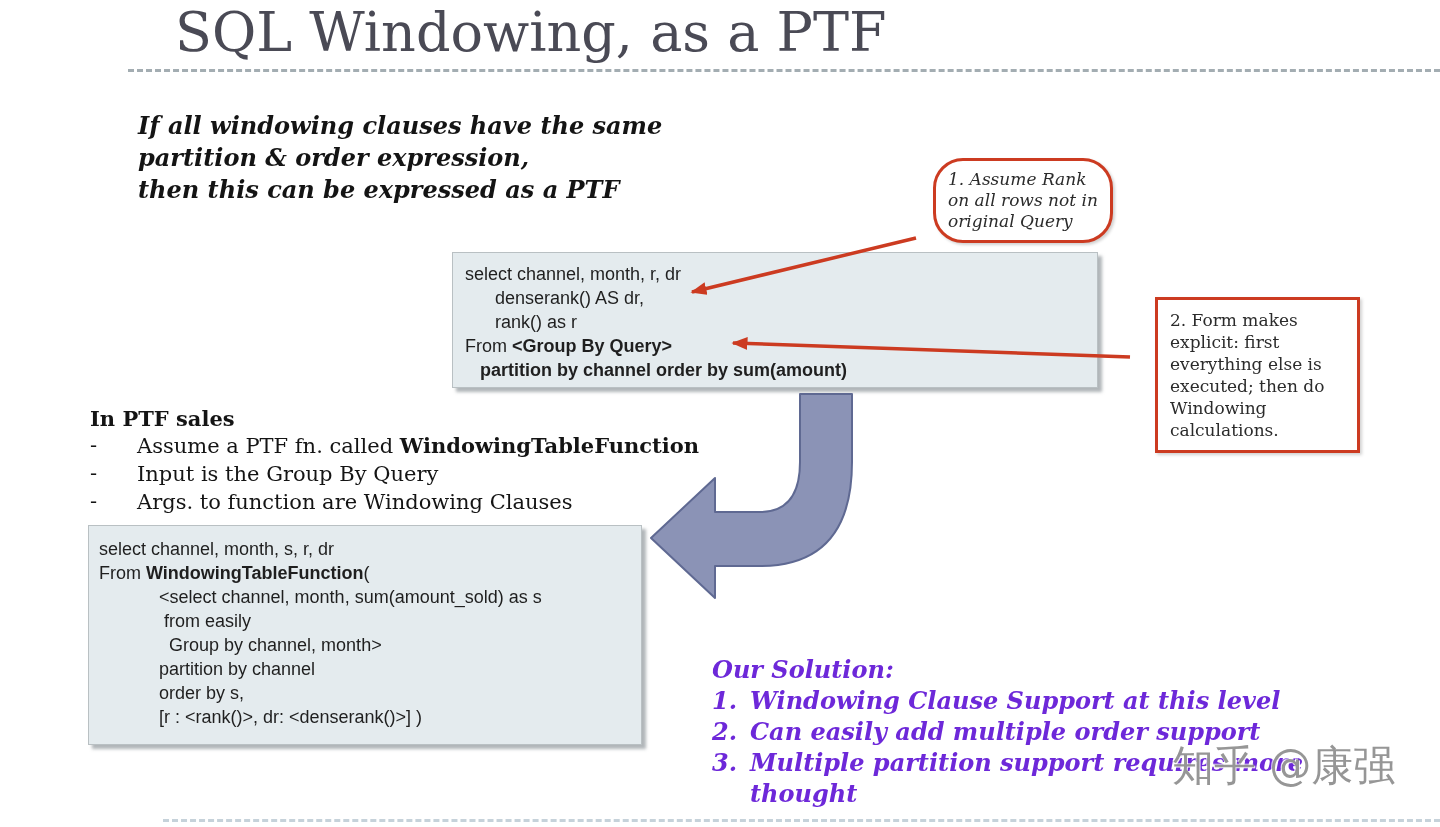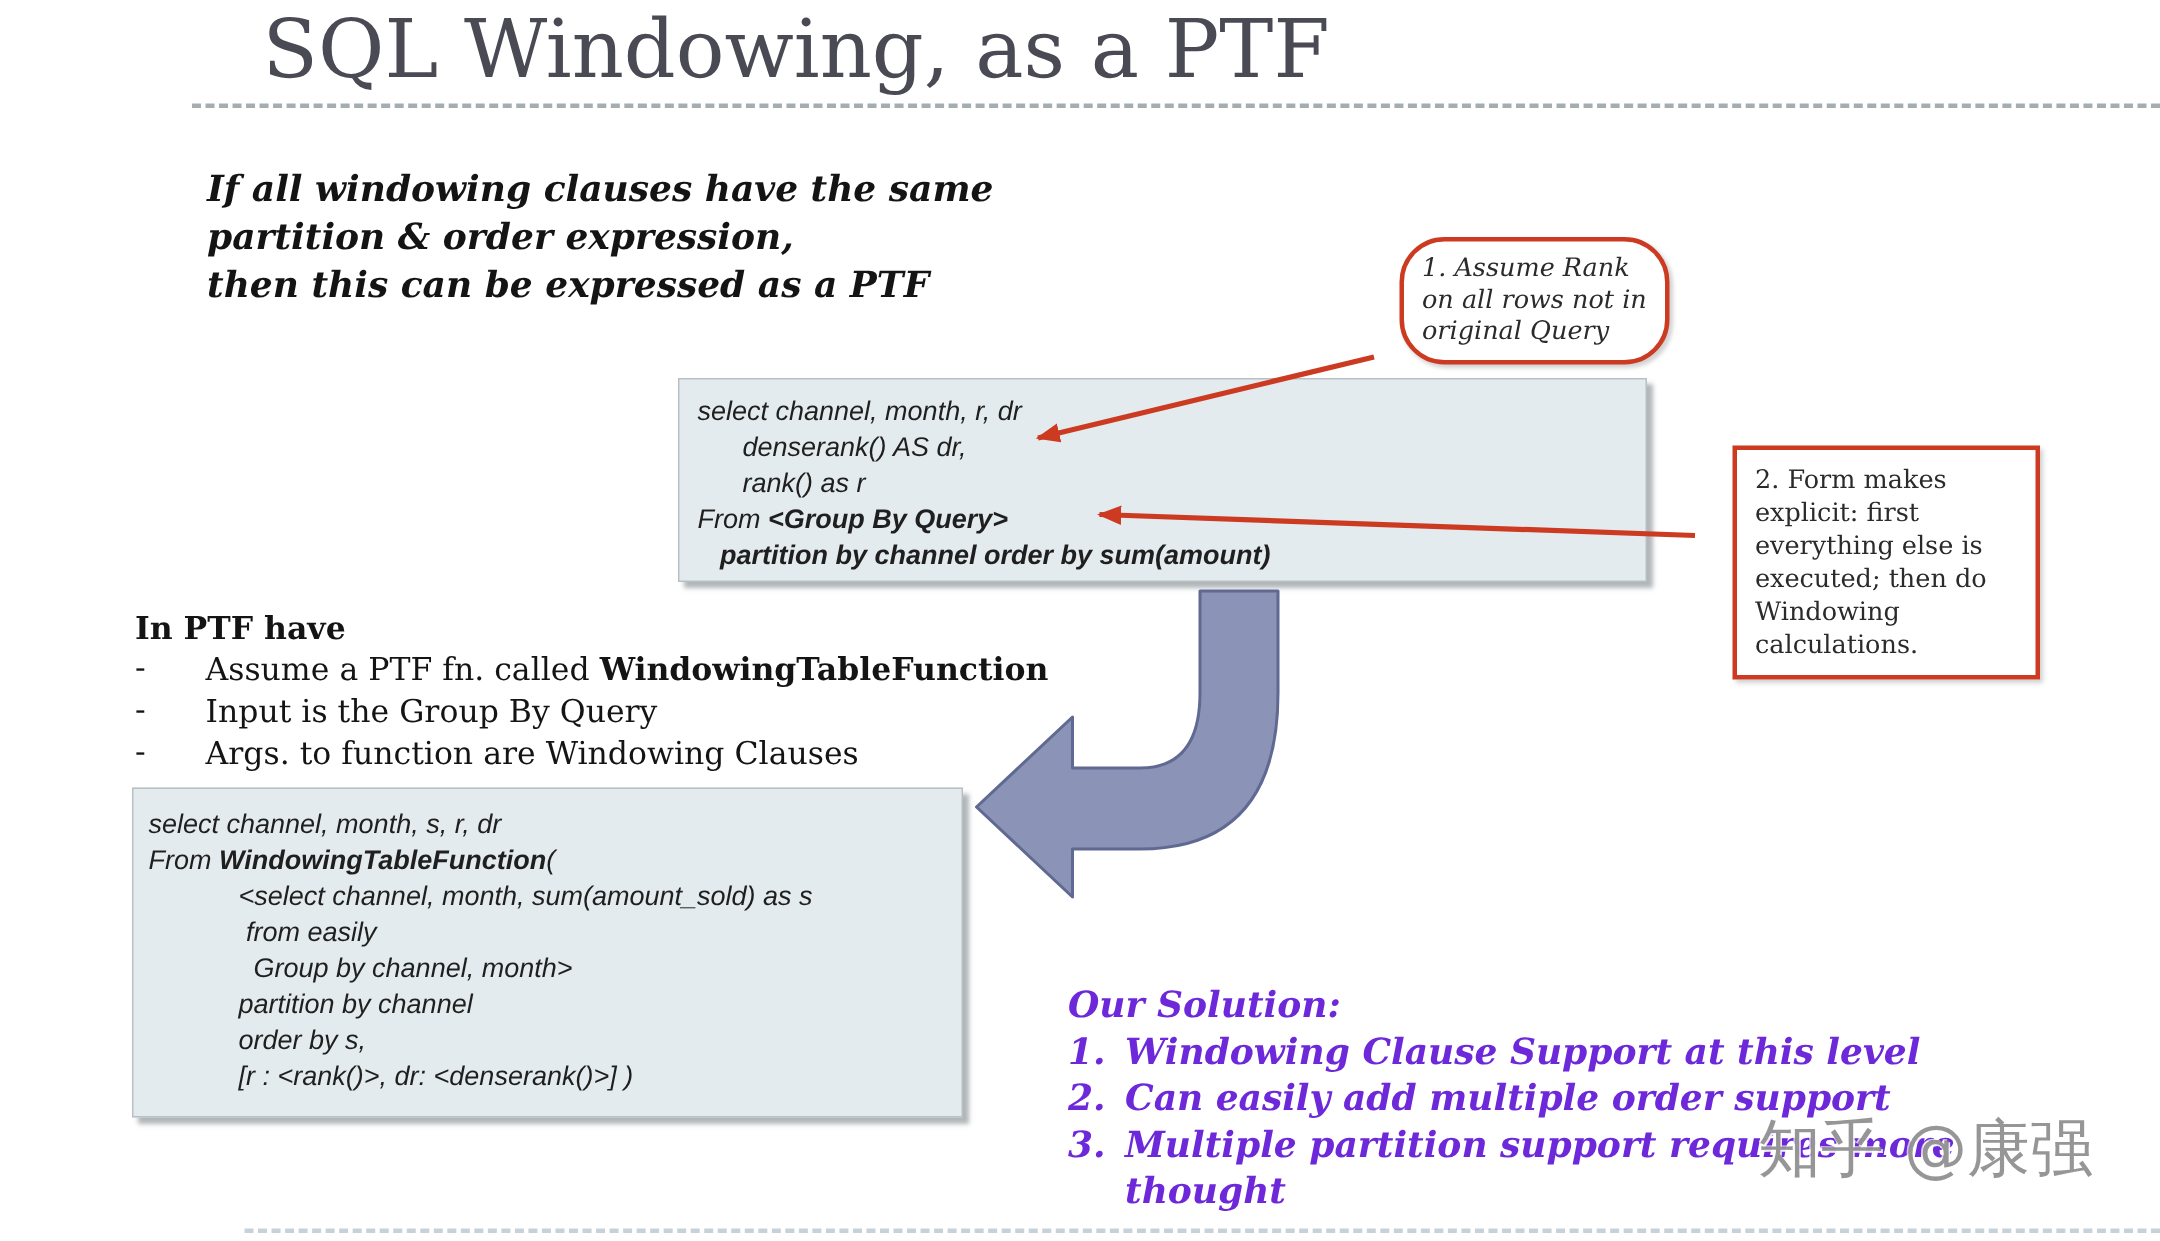--- a/index.html
+++ b/index.html
@@ -79,21 +79,20 @@
 
   
   .code-box {
     position: absolute;
     background: #e4ebee;
     border: 1px solid #b9c0c3;
     box-shadow: 4px 4px 3px rgba(125,133,138,0.6);
     font-family: "Liberation Sans", sans-serif;
     font-size: 18px;
     color: #1f1f1f;
-    font-style: italic;
   }
   .code-box-1 {
     left: 452px; top: 252px; width: 646px; height: 136px;
     padding: 9px 12px;
     line-height: 24px;
   }
   .code-box-2 {
     left: 88px; top: 525px; width: 554px; height: 220px;
     padding: 11px 10px;
     line-height: 24px;
@@ -171,21 +170,21 @@
 
   <div class="code-box code-box-1">
     <div class="code-line"><span>select channel, month, r, dr</span><b></b><span></span></div>
     <div class="code-line"><span>      denserank() AS dr,</span><b></b><span></span></div>
     <div class="code-line"><span>      rank() as r</span><b></b><span></span></div>
     <div class="code-line"><span>From </span><b>&lt;Group By Query&gt;</b><span></span></div>
     <div class="code-line"><span></span><b>   partition by channel order by sum(amount)</b><span></span></div>
   </div>
 
   <div class="ptf-form">
-    <div class="ptf-heading">In PTF have</div>
+    <div class="ptf-heading">In PTF sales</div>
     <div class="ptf-item">
       <span class="ptf-marker">-</span>
       <span><span>Assume a PTF fn. called </span><b>WindowingTableFunction</b></span>
     </div>
     <div class="ptf-item">
       <span class="ptf-marker">-</span>
       <span><span>Input is the Group By Query</span><b></b></span>
     </div>
     <div class="ptf-item">
       <span class="ptf-marker">-</span>

